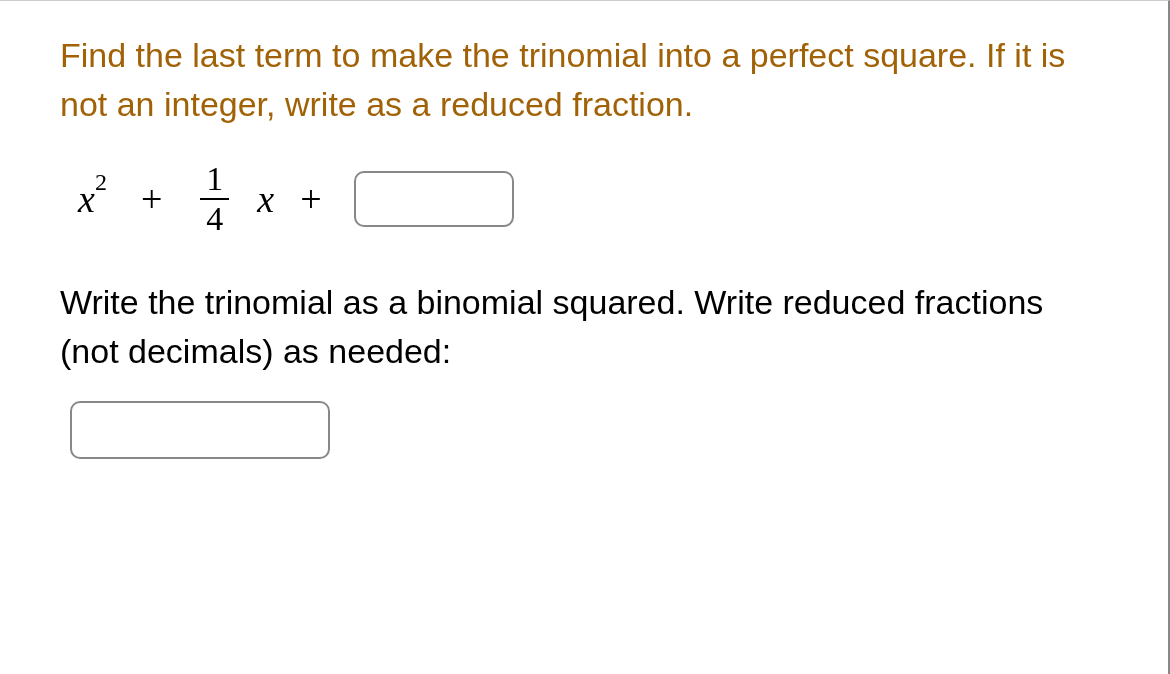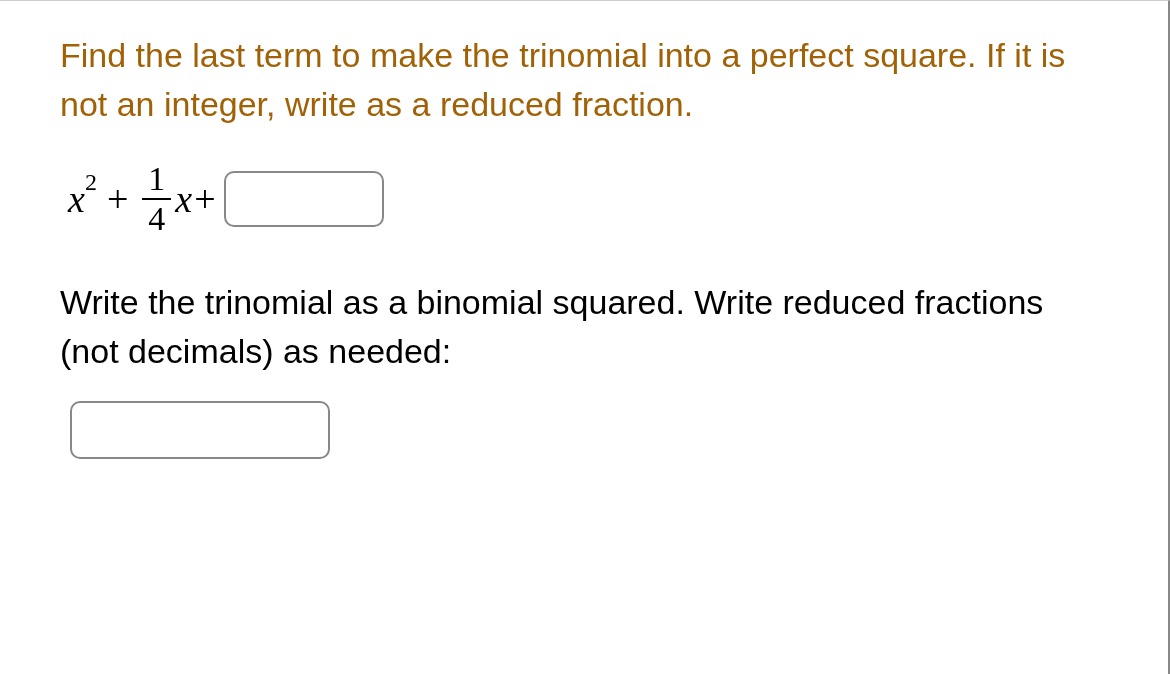--- a/index.html
+++ b/index.html
@@ -21,21 +21,22 @@
       line-height: 1.45;
       color: #a16207;
       margin-bottom: 30px;
     }
     .math-expression {
       display: flex;
       align-items: center;
       font-family: 'Cambria Math', 'STIX', 'Times New Roman', serif;
       font-size: 38px;
       margin-bottom: 40px;
-      margin-left: 8px;
+      margin-left: 18px;
+      gap: 24px;
     }
     .math-expression .var {
       font-style: italic;
     }
     .math-expression .sup {
       font-size: 24px;
       vertical-align: super;
       position: relative;
       top: -8px;
     }

